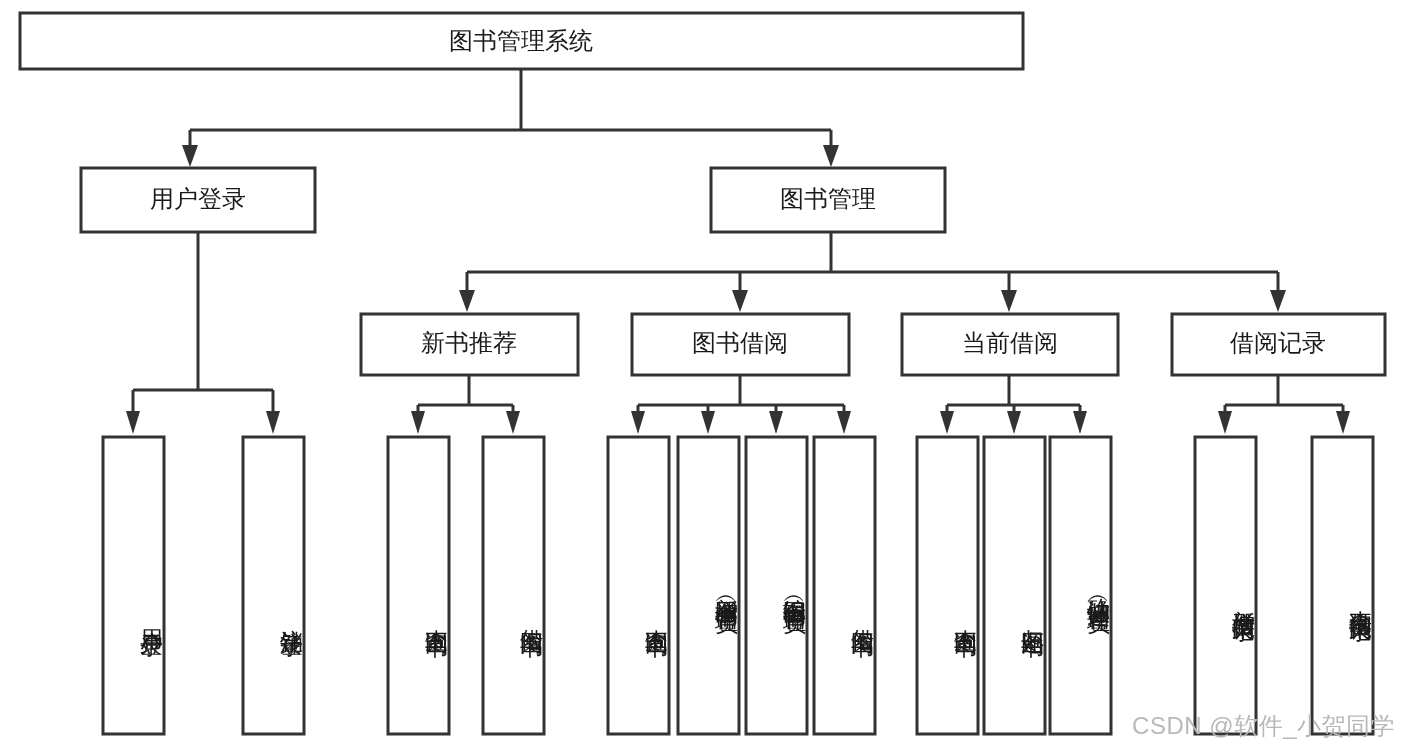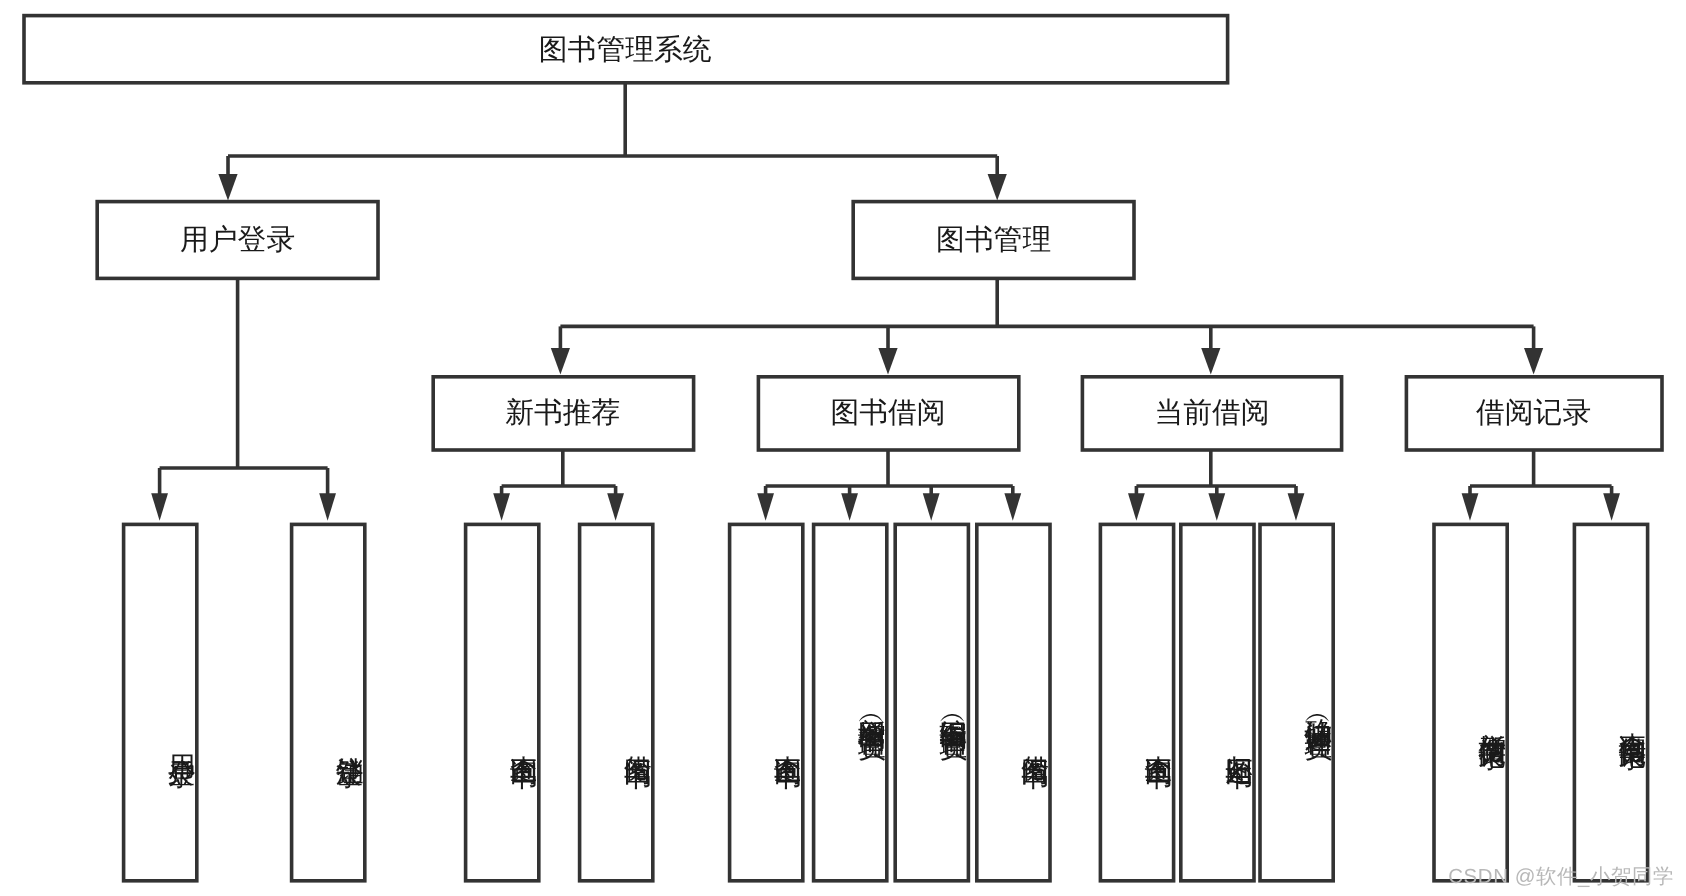--- a/index.html
+++ b/index.html
@@ -62,21 +62,21 @@
     display: flex;
     align-items: flex-start;
     justify-content: center;
     pointer-events: none;
   }
   .watermark {
     position: absolute;
     right: 10px;
     bottom: 5px;
     font-family: "Liberation Sans", "DejaVu Sans", sans-serif;
-    font-size: 17px;
+    font-size: 24px;
     color: #b8b8b8;
     white-space: nowrap;
     letter-spacing: 0.5px;
   }
 </style>
 </head>
 <body>
 
 <div id="diagram-root">
 

